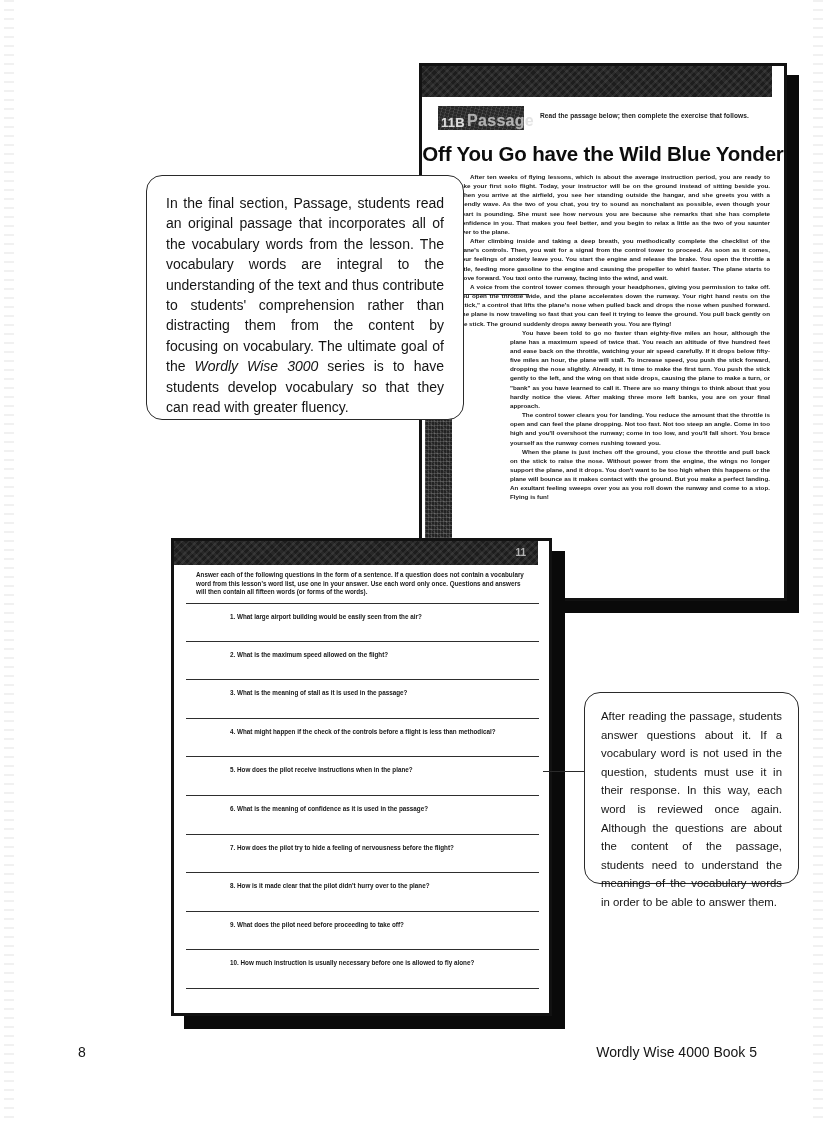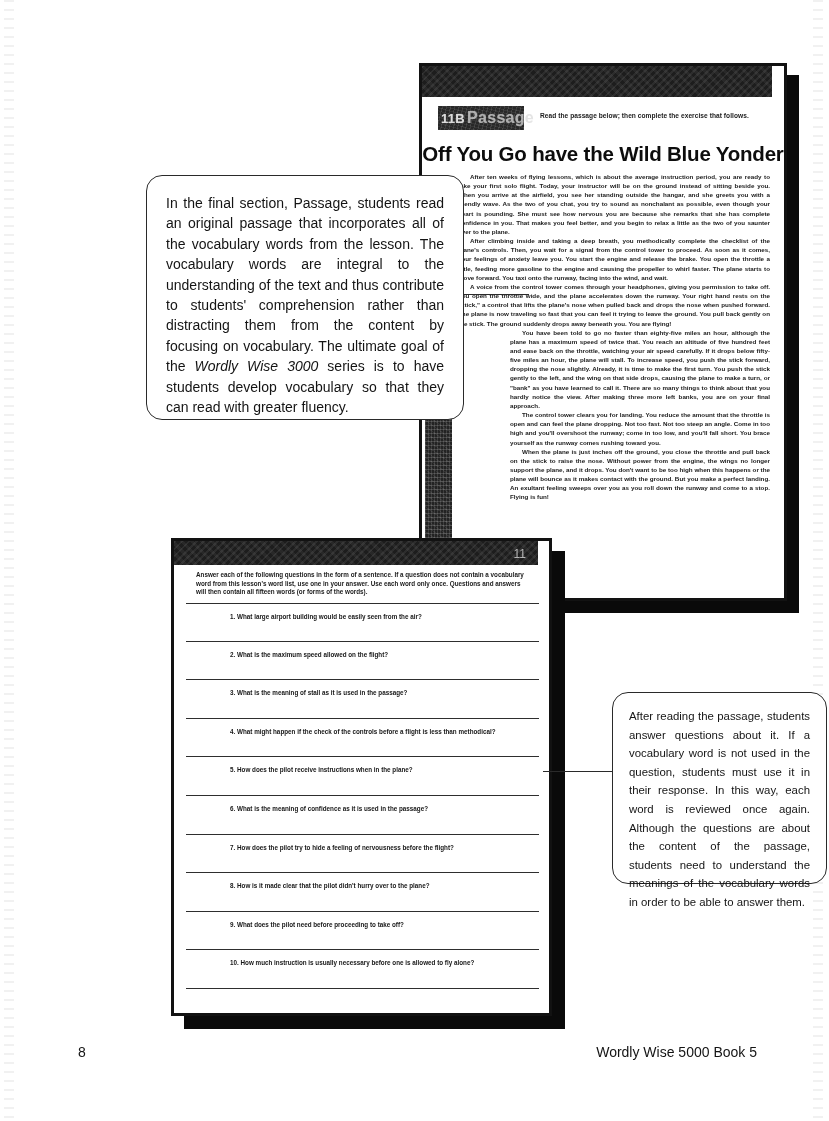--- a/index.html
+++ b/index.html
@@ -61,21 +61,21 @@
   .lesson-tab {
     position: absolute; left: 16px; top: 40px;
     width: 86px; height: 24px;
     background:
       repeating-linear-gradient(105deg, rgba(255,255,255,.10) 0 1px, rgba(0,0,0,0) 1px 4px),
       repeating-linear-gradient(15deg, rgba(255,255,255,.07) 0 1px, rgba(0,0,0,0) 1px 3px),
       #161616;
     color: #d8d8d8;
     font-size: 11px; font-weight: bold;
     letter-spacing: .3px;
-    display: flex; align-items: center;
+    display: flex; align-items: flex-end;
     padding-left: 3px;
     font-family: "Liberation Sans", sans-serif;
     text-shadow: 0 0 1px rgba(255,255,255,.4);
     opacity: .92;
   }
   .tab-num { font-size: 13px; }
   .tab-word { font-size: 16px; margin-left: 2px; opacity: .75; }
 
   .directions {
     position: absolute; left: 118px; top: 46px; right: 14px;
@@ -141,21 +141,21 @@
   }
   .q-topband {
     position: absolute; left: 0; top: 0; right: 0; height: 24px;
     background:
       repeating-linear-gradient(135deg, rgba(255,255,255,.07) 0 2px, rgba(0,0,0,0) 2px 5px),
       repeating-linear-gradient(45deg, rgba(255,255,255,.05) 0 3px, rgba(0,0,0,0) 3px 7px),
       #1d1d1d;
   }
   .q-topband .pgnum-mark {
     position: absolute; right: 23px; top: 6px;
-    font-size: 12px; color: #d9d9d9; font-weight: normal;
+    font-size: 10px; color: #d9d9d9; font-weight: bold;
     opacity: .8;
   }
   .q-topband .corner-white {
     position: absolute; right: 0; top: 0; width: 11px; height: 24px;
     background: #fff;
   }
 
   .q-instructions {
     position: absolute; left: 22px; right: 20px; top: 30px;
     font-size: 6.3px;
@@ -199,21 +199,21 @@
     z-index: 5;
   }
   .callout p { margin: 0; }
   .callout em { font-style: italic; }
 
   .callout-left {
     left: 146px; top: 175px;
     width: 318px; height: 245px;
   }
   .callout-right {
-    left: 612px; top: 692px;
+    left: 584px; top: 692px;
     width: 215px; height: 192px;
     font-size: 11.4px;
     line-height: 18.6px;
     padding: 14px 16px 12px 16px;
   }
 
   
   .leader {
     position: absolute;
     background: #2a2a2a;
@@ -322,13 +322,13 @@
 
 <div class="callout callout-left">
   <p><span>In the final  section, Passage, students read an original passage that incorporates all of the vocabulary words from the lesson. The vocabulary words are integral to the understanding of the text and thus contribute to students' comprehension rather than distracting them from the content by focusing on vocabulary. The ultimate goal of the </span><em>Wordly Wise 3000</em><span> series is to have students develop vocabulary so that they can read with greater fluency.</span></p>
 </div>
 
 <div class="callout callout-right">
   <p>After reading the passage, students answer questions about it. If a vocabulary word is not used in the question, students must use it in their response. In this way, each word is reviewed once again. Although the questions are about the content of the passage, students need to understand the meanings of the vocabulary words in order to be able to answer them.</p>
 </div>
 
 <div class="footer-page-number">8</div>
-<div class="footer-book-title">Wordly Wise 5000 Book 5</div>
+<div class="footer-book-title">Wordly Wise 4000 Book 5</div>
 
 </body></html>

